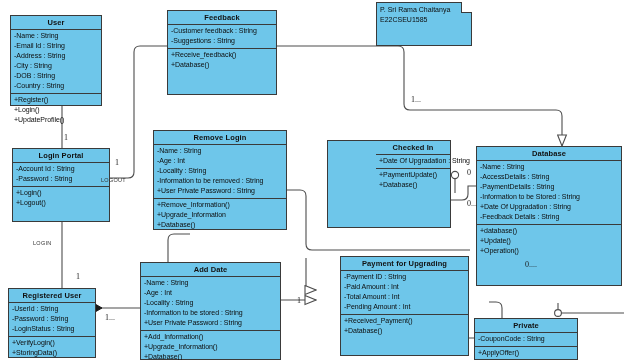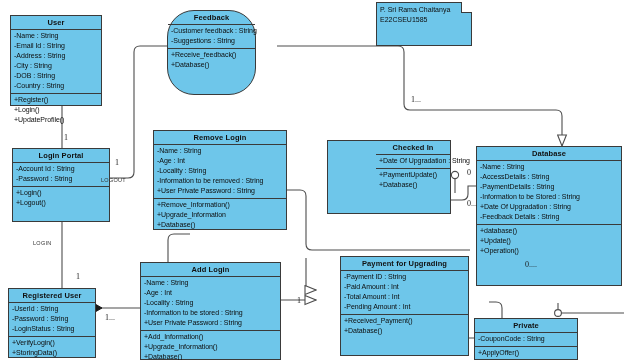--- a/index.html
+++ b/index.html
@@ -184,21 +184,21 @@
       <div class="uml-row">-UserId : String</div>
       <div class="uml-row">-Password : String</div>
       <div class="uml-row">-LoginStatus : String</div>
     </div>
     <div class="uml-section last">
       <div class="uml-row">+VerifyLogin()</div>
       <div class="uml-row">+StoringData()</div>
     </div>
   </div>
 
-  <div class="uml-class" style="left:167px; top:10px; width:89px; height:85px;border-radius:27px;">
+  <div class="uml-class" style="left:167px; top:10px; width:110px; height:85px;">
     <div class="uml-title">Feedback</div>
     <div class="uml-section">
       <div class="uml-row">-Customer feedback : String</div>
       <div class="uml-row">-Suggestions : String</div>
     </div>
     <div class="uml-section last">
       <div class="uml-row">+Receive_feedback()</div>
       <div class="uml-row">+Database()</div>
     </div>
   </div>
@@ -213,36 +213,36 @@
       <div class="uml-row">+User Private Password : String</div>
     </div>
     <div class="uml-section last">
       <div class="uml-row">+Remove_Information()</div>
       <div class="uml-row">+Upgrade_Information</div>
       <div class="uml-row">+Database()</div>
     </div>
   </div>
 
   <div class="uml-class" style="left:140px; top:262px; width:141px; height:98px;">
-    <div class="uml-title">Add Login</div>
+    <div class="uml-title">Add Date</div>
     <div class="uml-section">
       <div class="uml-row">-Name : String</div>
       <div class="uml-row">-Age : Int</div>
       <div class="uml-row">-Locality : String</div>
       <div class="uml-row">-Information to be stored : String</div>
       <div class="uml-row">+User Private Password : String</div>
     </div>
     <div class="uml-section last">
       <div class="uml-row">+Add_Information()</div>
       <div class="uml-row">+Upgrade_Information()</div>
       <div class="uml-row">+Database()</div>
     </div>
   </div>
 
-  <div class="uml-class" style="left:327px; top:140px; width:124px; height:74px;padding-left:48px;">
+  <div class="uml-class" style="left:327px; top:140px; width:124px; height:88px;padding-left:48px;">
     <div class="uml-title">Checked In</div>
     <div class="uml-section">
       <div class="uml-row">+Date Of Upgradation : String</div>
     </div>
     <div class="uml-section last">
       <div class="uml-row">+PaymentUpdate()</div>
       <div class="uml-row">+Database()</div>
     </div>
   </div>
 

